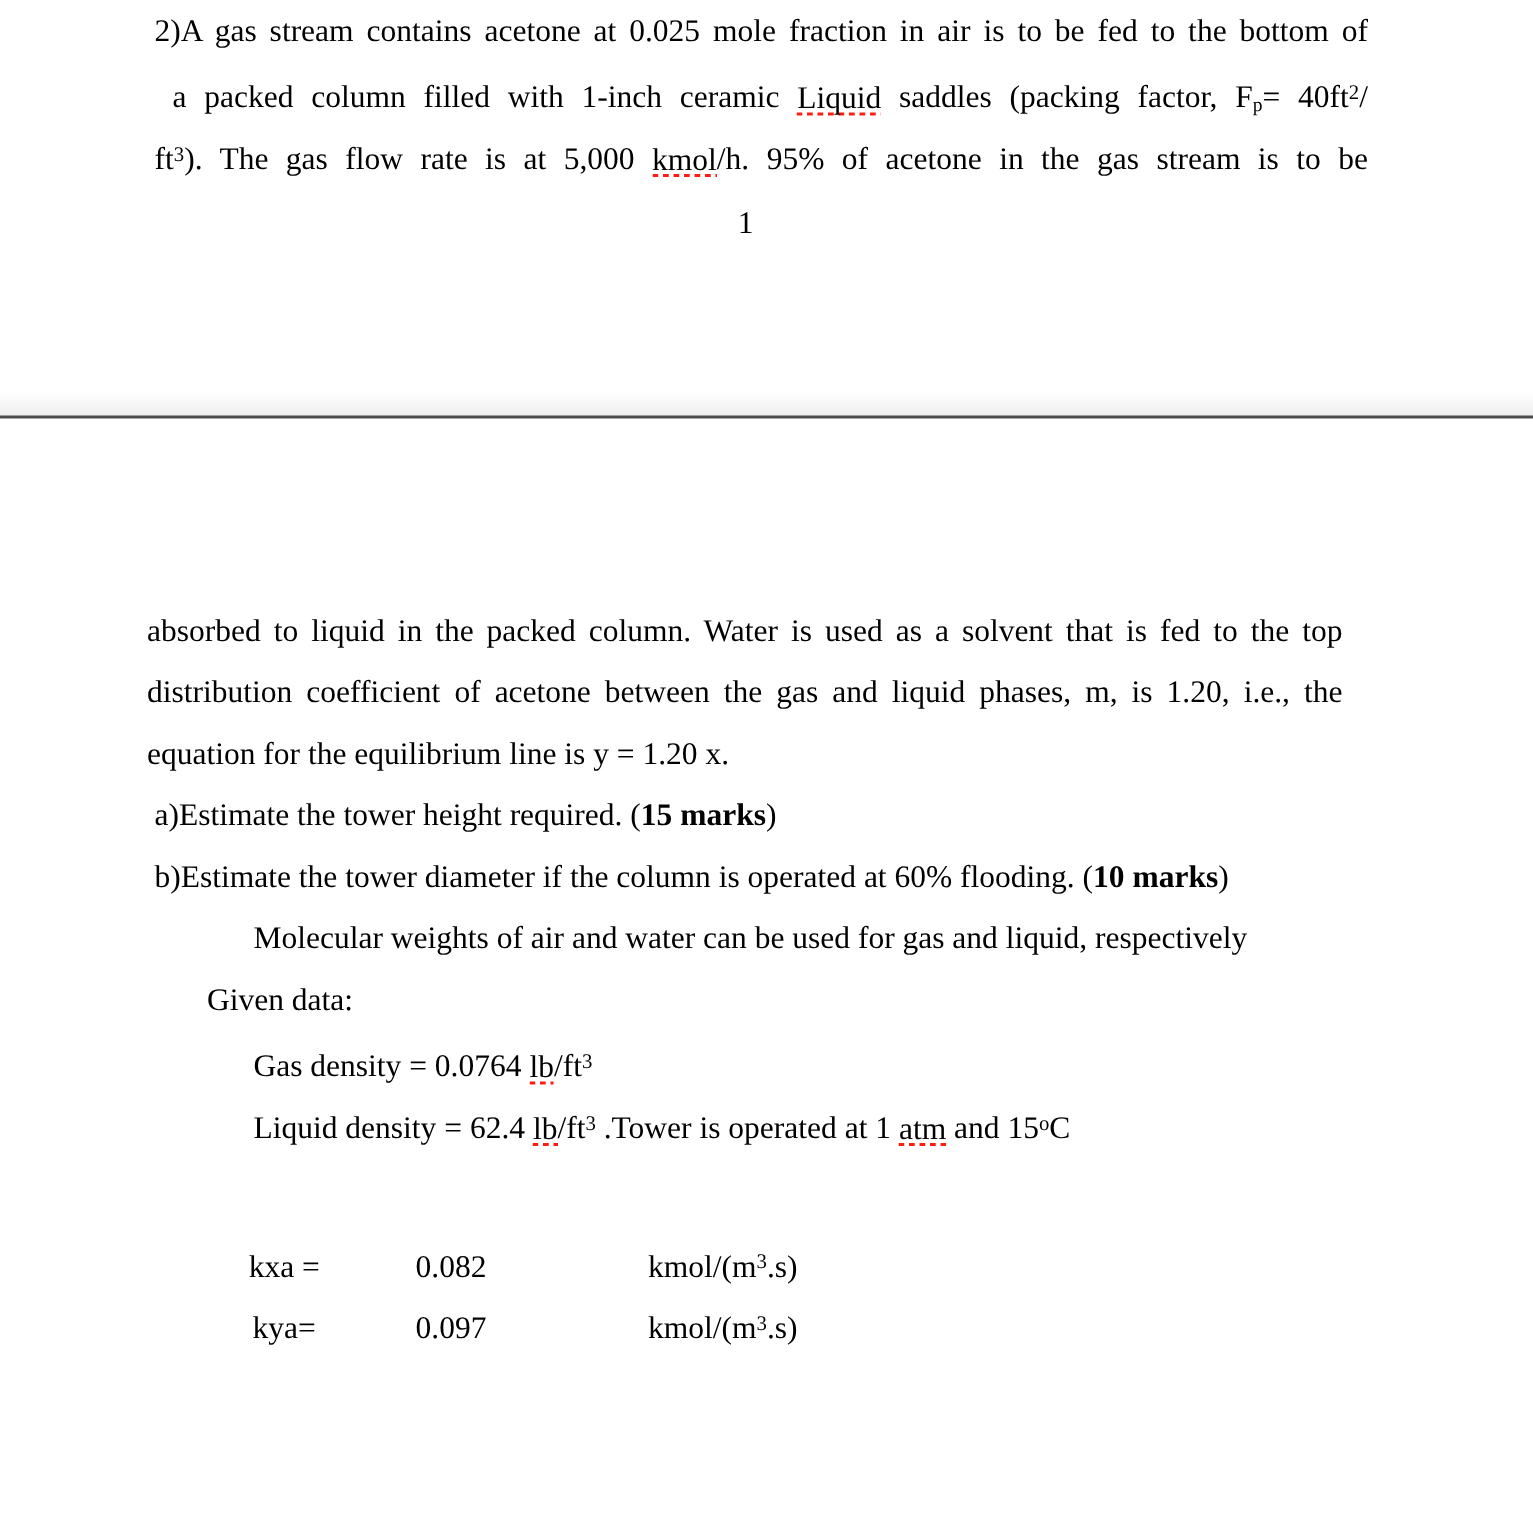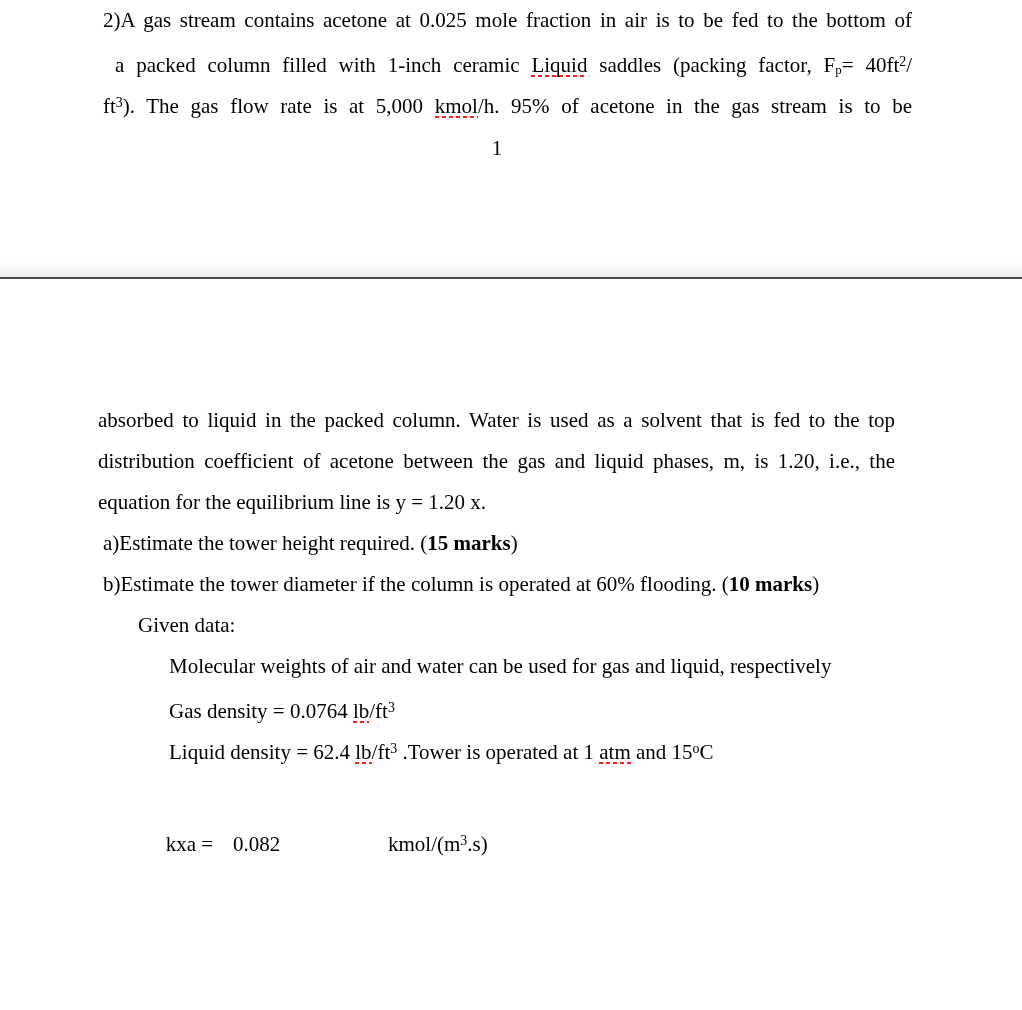--- a/index.html
+++ b/index.html
@@ -61,21 +61,21 @@
   }
   .p2-para {
     margin: 121px 0 0 98px;
     width: 797px;
   }
   .item { margin-left: 103px; }
   .given-label { margin-left: 138px; }
   .given-line { margin-left: 169px; }
   .ktable { margin-top: 51px; margin-left: 146px; }
   .klabel { display: inline-block; width: 87px; text-align: center; }
-  .kval   { display: inline-block; width: 155px; }
+  .kval   { display: inline-block; width: 155px; margin-left: 44px; }
   
   .b   { font-weight: bold; }
   .sup { font-size: 0.66em; vertical-align: 0.40em; }
   .sub { font-size: 0.62em; vertical-align: -0.18em; }
   .sp  {
     background-image: repeating-linear-gradient(90deg, #fe1d10 0 4px, rgba(0,0,0,0) 4px 7px);
     background-repeat: repeat-x;
     background-position: 0 calc(100% - 3px);
     background-size: 7px 2px;
     padding-bottom: 3px;
@@ -98,23 +98,26 @@
 <div class="page2">
   <div class="p2-para">
     <div class="line just"><span>absorbed to liquid in the packed column. Water is used as a solvent that is fed to the top</span></div>
     <div class="line just"><span>distribution coefficient of acetone between the gas and liquid phases, m, is 1.20, i.e., the</span></div>
     <div class="line wrapline"><span>equation for the equilibrium line is y = 1.20 x.</span></div>
   </div>
 
   <div class="line item"><span>a)Estimate the tower height required. (</span><span class="b">15 marks</span><span>)</span></div>
   <div class="line item"><span>b)Estimate the tower diameter if the column is operated at 60% flooding. (</span><span class="b">10 marks</span><span>)</span></div>
 
+  <div class="line given-line"><span>Molecular weights of air and water can be used for gas and liquid, respectively</span></div>
   <div class="line given-label"><span>Given data:</span></div>
-  <div class="line given-line"><span>Molecular weights of air and water can be used for gas and liquid, respectively</span></div>
   <div class="line given-line"><span>Gas density = 0.0764 </span><span class="sp">lb</span><span>/ft</span><span class="sup">3</span></div>
   <div class="line given-line"><span>Liquid density = 62.4 </span><span class="sp">lb</span><span>/ft</span><span class="sup">3</span><span> .Tower is operated at 1 </span><span class="sp">atm</span><span> and 15</span><span class="sup">o</span><span>C</span></div>
 
   <div class="ktable">
     <div class="line">
       <span class="klabel">kxa =</span><span class="kval">0.082</span><span><span>kmol/(m</span><span class="sup">3</span><span>.s)</span></span>
     </div>
+    <div class="line">
+      <span class="klabel">kya=</span><span class="kval">0.097</span><span><span>kmol/(m</span><span class="sup">3</span><span>.s)</span></span>
+    </div>
   </div>
 </div>
 
 </body></html>

